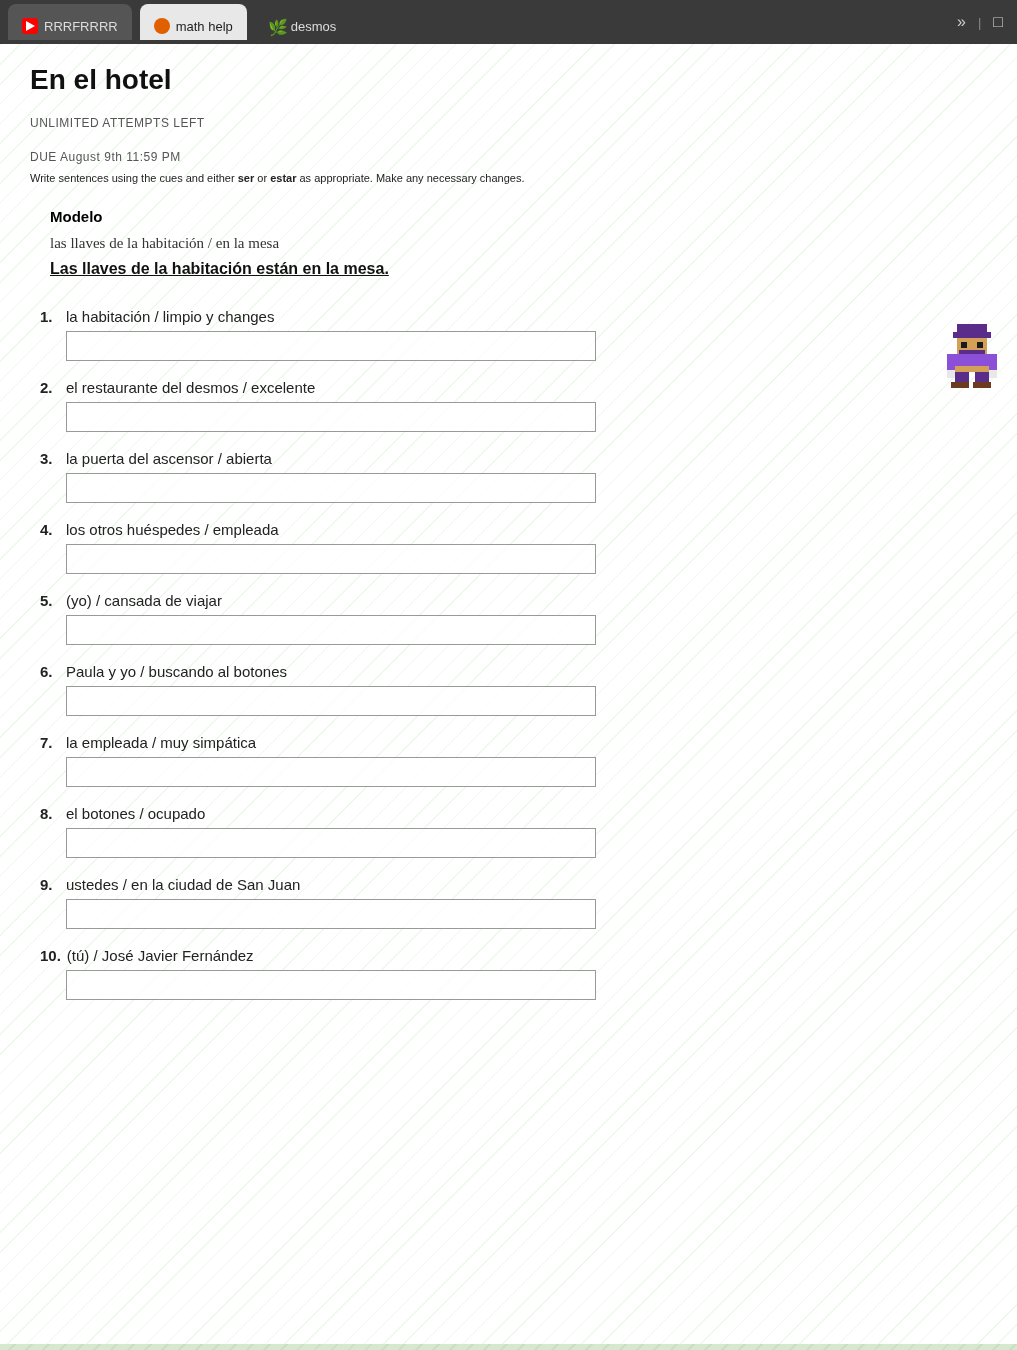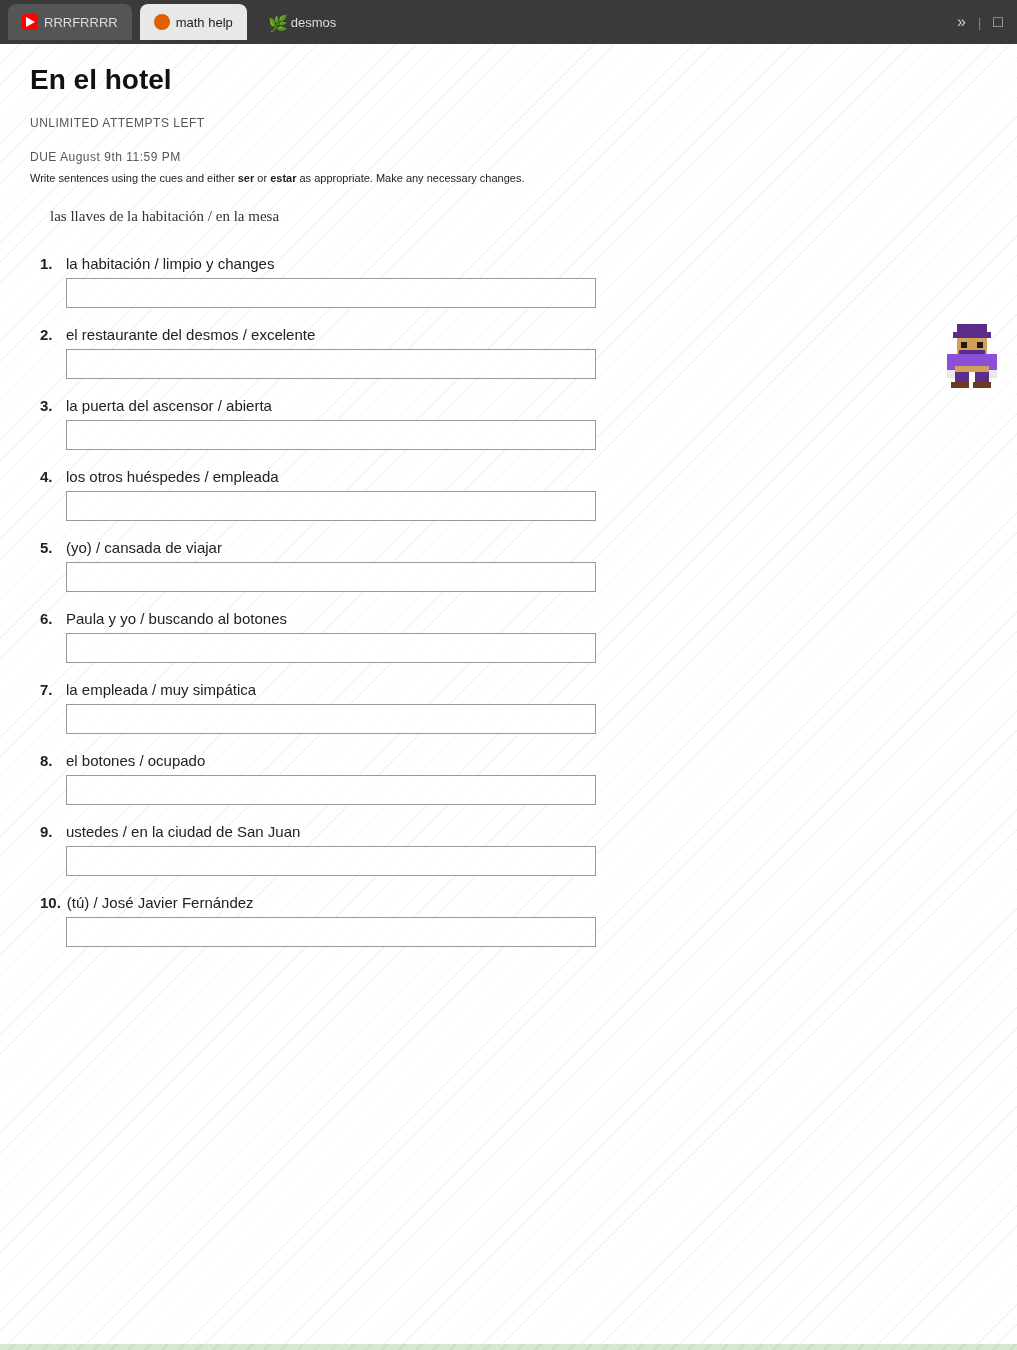--- a/index.html
+++ b/index.html
@@ -25,23 +25,23 @@
       height: 44px;
       display: flex;
       align-items: center;
       padding: 0 8px;
       gap: 8px;
       position: relative;
     }
 
     .tab-item {
       display: flex;
-      align-items: center;
+      align-items: flex-end;
       gap: 6px;
-      padding: 18px 14px;
+      padding: 6px 14px;
       border-radius: 8px 8px 0 0;
       font-size: 13px;
       color: #ddd;
       cursor: pointer;
       height: 36px;
     }
 
     .tab-item.active {
       background: #e8e8e8;
       color: #222;
@@ -250,21 +250,23 @@
     <h1 class="page-title">En el hotel</h1>
     <span class="header-meta">UNLIMITED ATTEMPTS LEFT</span>
     <span class="header-meta">DUE August 9th 11:59 PM</span>
   </div>
 
   <p class="page-instruction">
     Write sentences using the cues and either <strong>ser</strong> or <strong>estar</strong> as appropriate. Make any necessary changes.
   </p>
 
   <div class="modelo-section">
+    <div class="modelo-label">Modelo</div>
     <div class="modelo-cue">las llaves de la habitación / en la mesa</div>
+    <div class="modelo-answer">Las llaves de la habitación están en la mesa.</div>
   </div>
 
   <div class="pixel-character">
     <svg width="50" height="65" viewBox="0 0 50 65" xmlns="http://www.w3.org/2000/svg" style="image-rendering:pixelated;">
 
       <rect x="10" y="0" width="30" height="8" fill="#5a2d8a"></rect>
       <rect x="6" y="8" width="38" height="6" fill="#5a2d8a"></rect>
 
       <rect x="10" y="14" width="30" height="16" fill="#d4a055"></rect>
 

